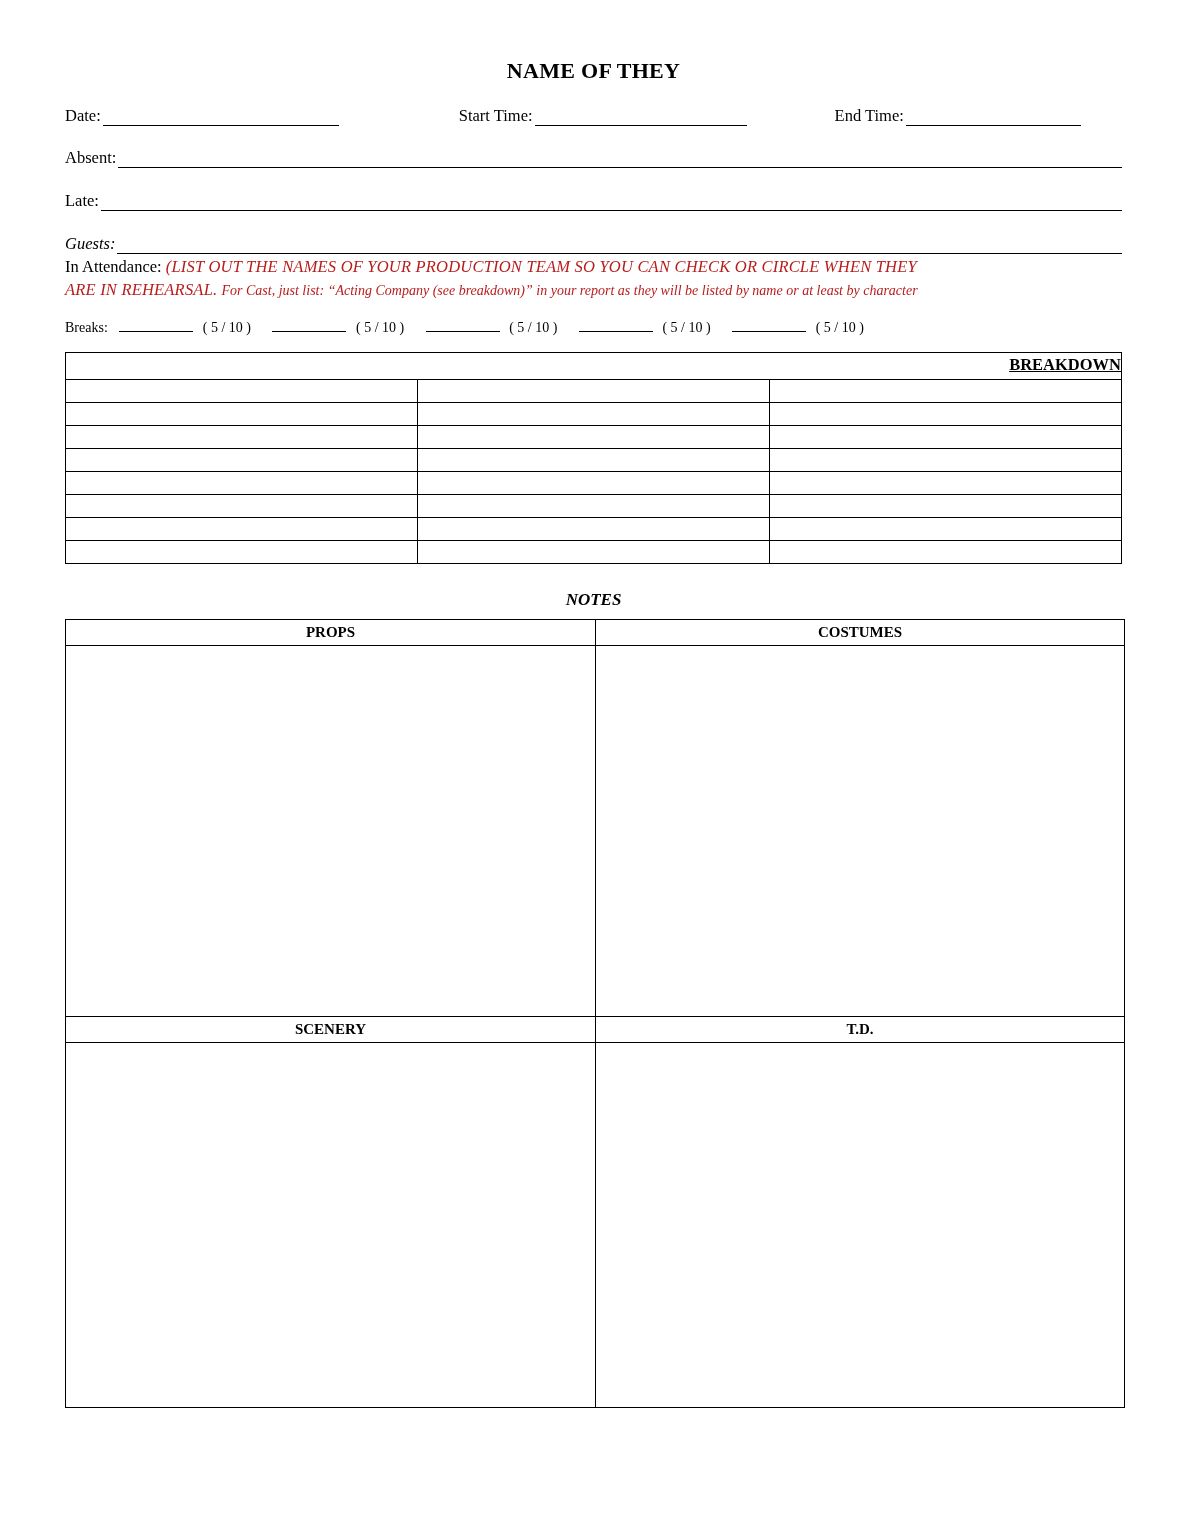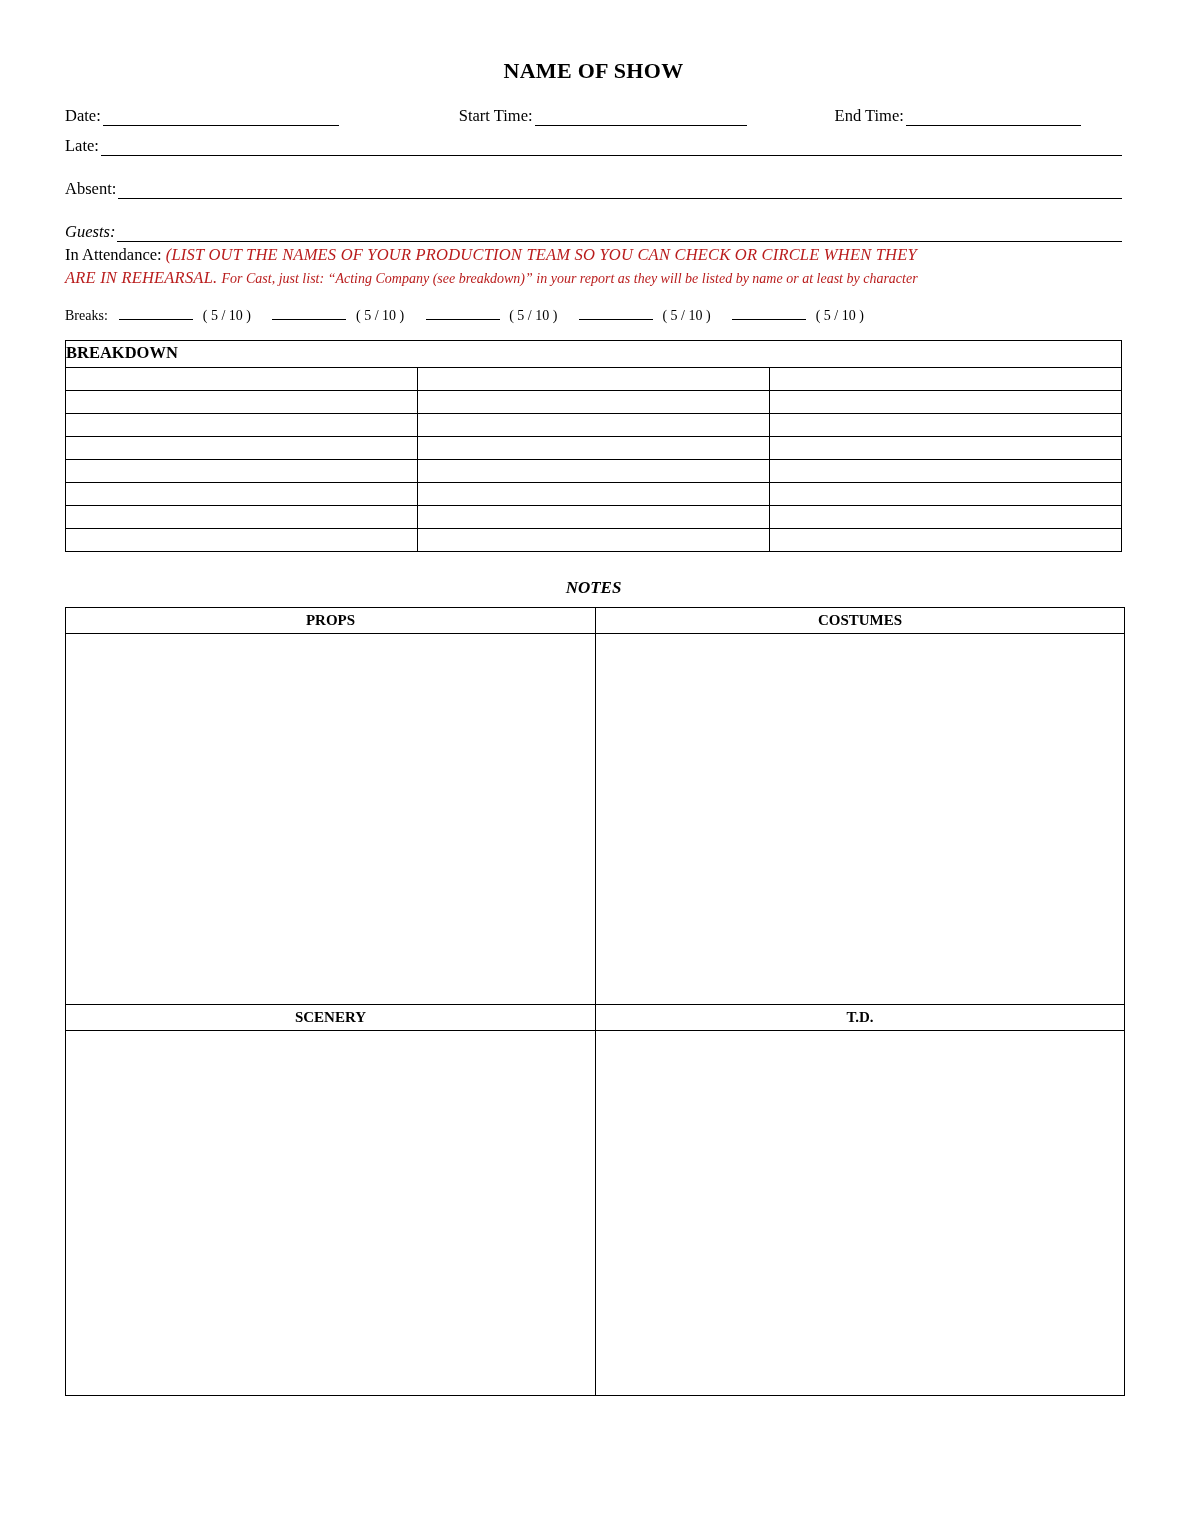--- a/index.html
+++ b/index.html
@@ -54,21 +54,21 @@
     height: 14px;
     display: inline-block;
   }
   .date-rule { width: 236px; }
   .gap-1 { width: 120px; }
   .start-rule { width: 212px; }
   .gap-2 { width: 88px; }
   .end-rule { width: 175px; }
   .full-rule { flex: 1 1 auto; }
 
-  .row-date { margin-bottom: 10px; }
+  .row-date { margin-bottom: 22px; }
   .row-late { margin-bottom: 23px; }
   .row-absent { margin-bottom: 23px; }
   .row-guests { margin-bottom: 2px; font-style: italic; }
 
   
   .attendance {
     font-size: 16.5px;
     margin-bottom: 16px;
     line-height: 1.35;
   }
@@ -108,25 +108,26 @@
   
   table {
     border-collapse: collapse;
     width: 1057px;
     table-layout: fixed;
   }
   table, td, th {
     border: 1px solid #000;
   }
   .tbl-breakdown .hdr-main {
-    text-align: left;
+    text-align: right;
     font-weight: bold;
     font-size: 16.5px;
     height: 23px;
     padding: 1px 0 2px 0;
+    text-decoration: underline;
   }
   .tbl-breakdown .col-hdr {
     text-align: center;
     font-weight: normal;
     font-size: 16.5px;
     height: 24px;
     padding: 0;
   }
   .tbl-breakdown td.cell {
     height: 22px;
@@ -156,40 +157,40 @@
   .tbl-notes .box-bottom { height: 362px; }
   .n-left { width: 529px; }
   .n-right { width: 528px; }
 </style>
 </head>
 <body>
 
 <div class="page">
   <div class="inner">
 
-    <div class="title">NAME OF SHOW</div>
+    <div class="title">NAME OF THEY</div>
 
     <div class="row row-date">
       <span class="lbl">Date:</span>
       <span class="rule date-rule"></span>
       <span class="gap-1"></span>
       <span class="lbl">Start Time:</span>
       <span class="rule start-rule"></span>
       <span class="gap-2"></span>
       <span class="lbl">End Time:</span>
       <span class="rule end-rule"></span>
     </div>
 
+    <div class="row row-absent">
+      <span class="lbl">Absent:</span>
+      <span class="rule full-rule"></span>
+    </div>
+
     <div class="row row-late">
       <span class="lbl">Late:</span>
-      <span class="rule full-rule"></span>
-    </div>
-
-    <div class="row row-absent">
-      <span class="lbl">Absent:</span>
       <span class="rule full-rule"></span>
     </div>
 
     <div class="row row-guests">
       <span class="lbl">Guests:</span>
       <span class="rule full-rule"></span>
     </div>
 
     <div class="attendance">
       <span class="att-label">In Attendance:</span>

